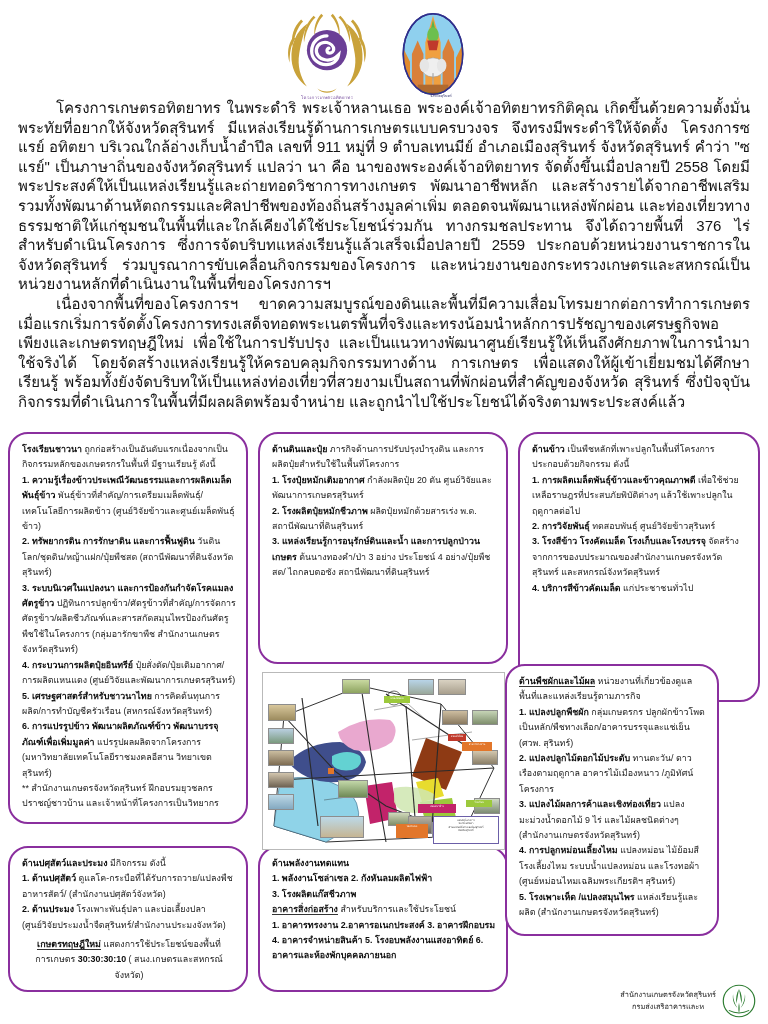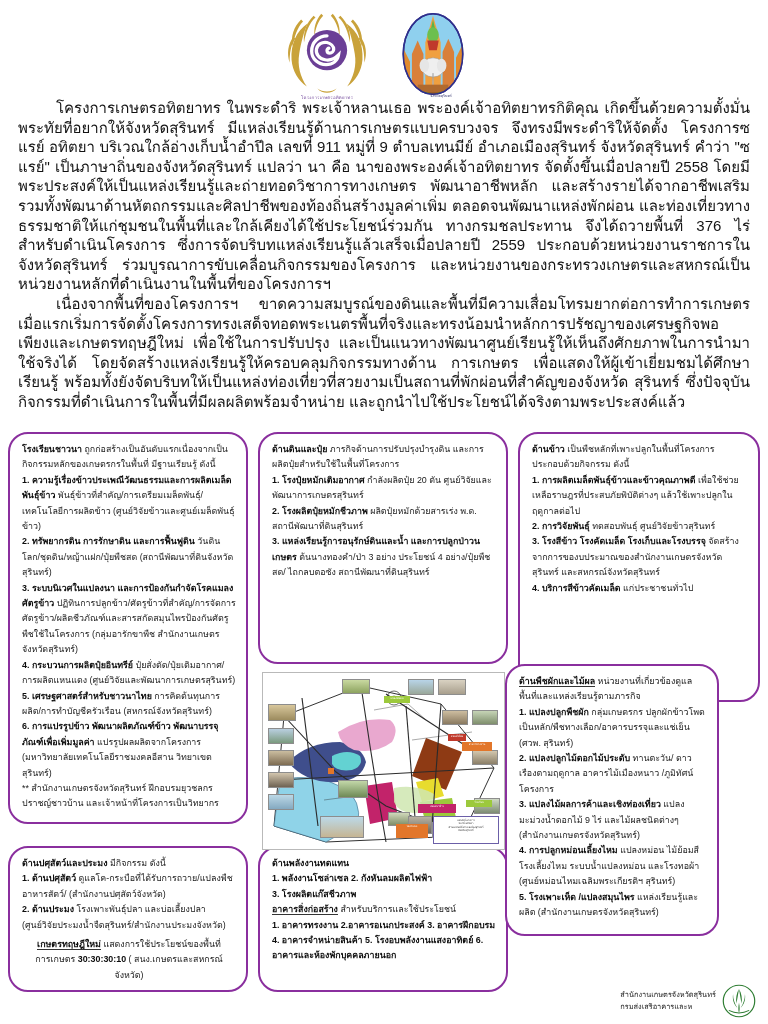--- a/index.html
+++ b/index.html
@@ -88,21 +88,21 @@
     border:1px solid #6b5fa8;background:#fff;
     font-size:2.6px;color:#333;text-align:center;line-height:3.4px;
     padding:2px;box-sizing:border-box;overflow:hidden;
   }
 
   
   .footer{
     position:absolute;right:12px;bottom:6px;
     display:flex;align-items:center;gap:6px;
   }
-  .footer-text{text-align:left;font-size:7.4px;line-height:12px;color:#222;}
+  .footer-text{text-align:center;font-size:7.4px;line-height:12px;color:#222;}
   .footer-seal{width:34px;height:34px;position:relative;}
 </style>
 </head>
 <body>
 
 <div class="page">
 
   <div class="logos">
 
     <div class="logo-wrap">

